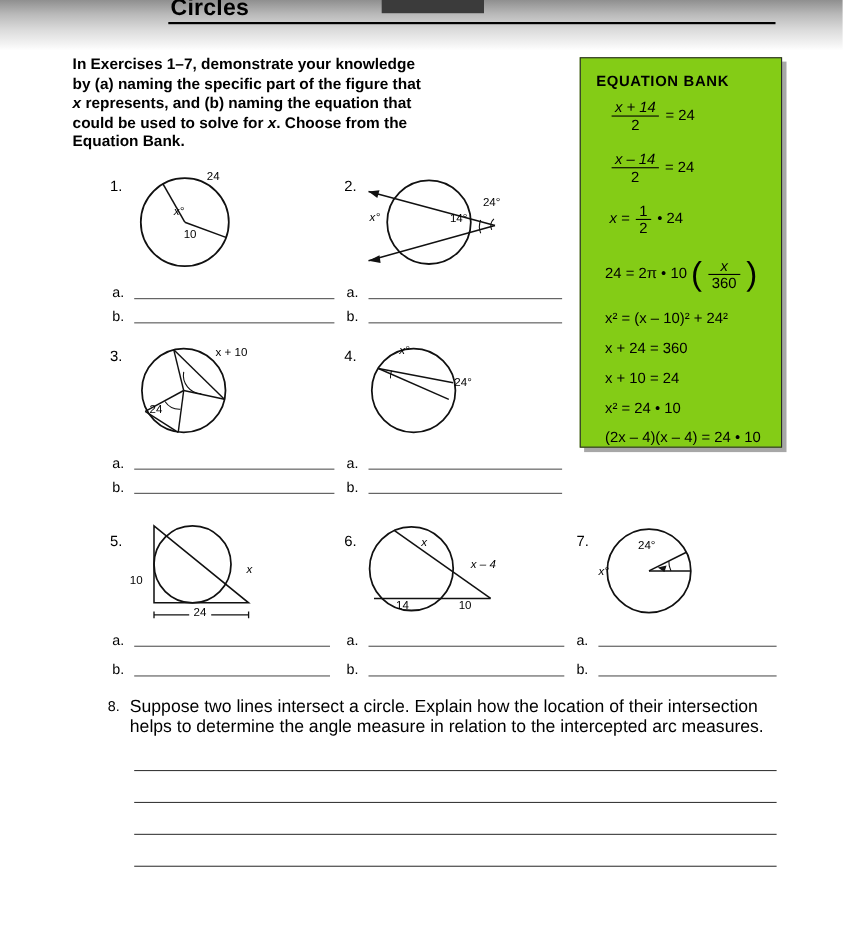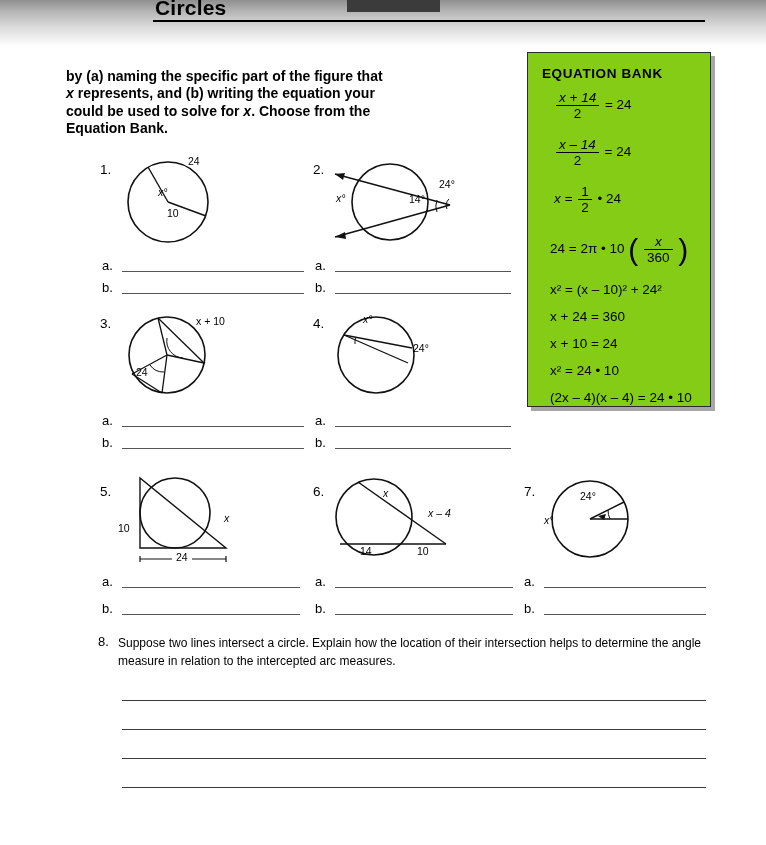--- a/index.html
+++ b/index.html
@@ -64,37 +64,37 @@
   .fig{position:absolute;}
   .lbl{position:absolute;font-size:10.5px;font-style:italic;white-space:nowrap;}
   .lbl.up{font-style:normal;}
 
   
   .ab{position:absolute;font-size:13px;}
   .aline{position:absolute;height:1px;background:#555;}
 
   
   .q8num{position:absolute;left:98px;top:634px;font-size:13px;}
-  .q8text{position:absolute;left:118px;top:634px;width:590px;font-size:12px;line-height:18px;}
+  .q8text{position:absolute;left:118px;top:634px;width:590px;font-size:16px;line-height:18px;}
   .wline{position:absolute;left:122px;width:584px;height:1.4px;background:#3a3a3a;}
 </style>
 </head>
 <body>
 
 <div class="page">
 
   <div class="top-gradient"></div>
   <div class="dark-chip"></div>
   <div class="chapter-title">Circles</div>
   <div class="header-rule"></div>
 
   <div class="instructions">
-    <br>
+    <span>In Exercises 1–7, demonstrate your knowledge</span><br>
     <span>by (a) naming the specific part of the figure that</span><br>
-    <i>x</i><span> represents, and (b) writing the equation your</span><br>
+    <i>x</i><span> represents, and (b) naming the equation that</span><br>
     <span>could be used to solve for </span><i>x</i><span>. Choose from the</span><br>
     <span>Equation Bank.</span>
   </div>
 
   <div class="eqbank">
     <div class="eqbank-title">EQUATION BANK</div>
 
     <div class="eq" style="left:26px;top:37px;">
       <span class="frac"><span class="num"><i>x + 14</i></span><span class="den">2</span></span>
       <span>= 24</span>

